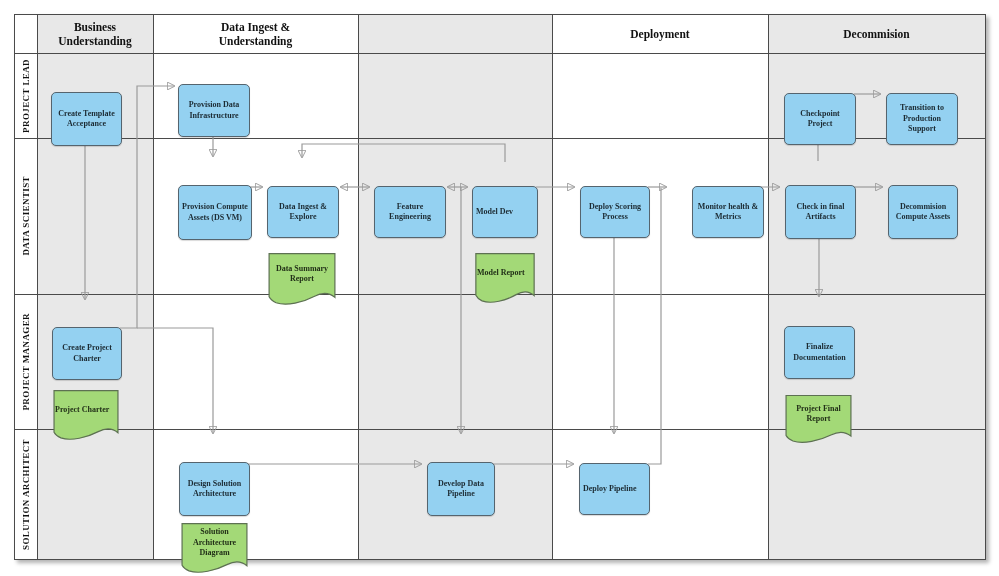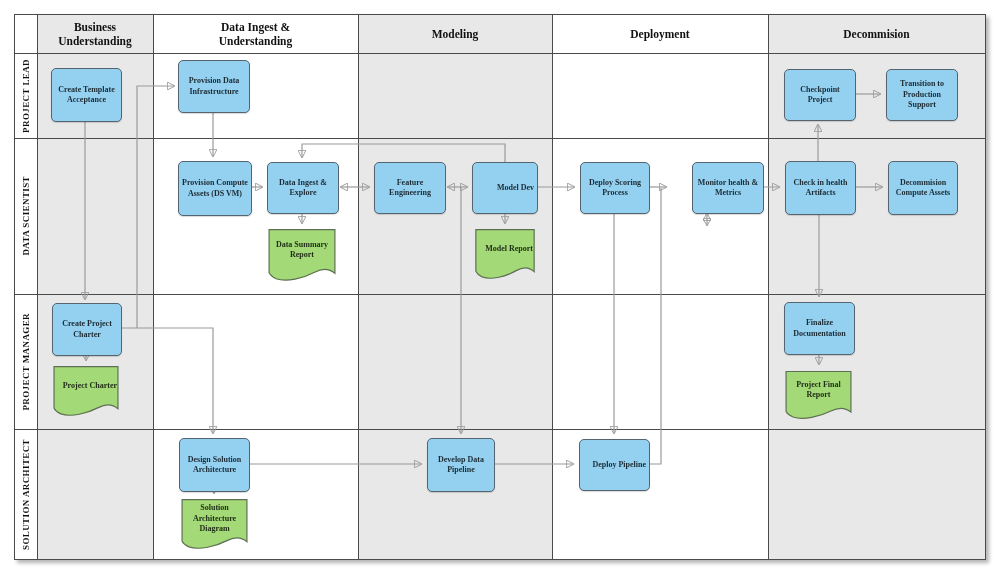--- a/index.html
+++ b/index.html
@@ -19,21 +19,21 @@
     font-size:11.5px;font-weight:bold;color:#111;text-align:center;white-space:pre-line;line-height:1.25;}
   .rolecell{position:absolute;left:0;width:22px;display:flex;align-items:center;justify-content:center;}
   .rolelabel{writing-mode:vertical-rl;transform:rotate(180deg);
     font-size:9px;font-weight:bold;color:#111;letter-spacing:.4px;white-space:nowrap;}
 
   
   .wires{position:absolute;left:0;top:0;z-index:2;pointer-events:none;}
   .wires path{fill:none;stroke:#9a9a9a;stroke-width:1.2px;}
 
   
-  .node{position:absolute;z-index:3;display:flex;align-items:center;justify-content:flex-end;}
+  .node{position:absolute;z-index:3;display:flex;align-items:center;justify-content:flex-start;margin-top:24px;}
   .nlabel{font-size:8px;font-weight:bold;color:#1c2b33;text-align:center;line-height:1.3;
     padding:2px 3px;position:relative;z-index:2;}
   .process{background:#94d1f1;border:1px solid #55646e;border-radius:5px;
     box-shadow:0 1px 1px rgba(0,0,0,.15);}
   .doc{background:transparent;border:none;}
   .doc .docshape{position:absolute;left:0;top:0;width:100%;height:100%;z-index:1;}
   .doc .docshape path{fill:#a3d977;stroke:#5d7152;stroke-width:1.2;vector-effect:non-scaling-stroke;}
   .doc .nlabel{padding-bottom:12px;color:#223018;}
   .para{background:transparent;}
   .paraskew{position:absolute;left:4px;right:4px;top:0;bottom:0;background:#a3d977;
@@ -60,21 +60,20 @@
     <div class="vline" style="left:753px"></div>
     <div class="hline" style="top:38px"></div>
     <div class="hline" style="top:123px"></div>
     <div class="hline" style="top:279px"></div>
     <div class="hline" style="top:414px"></div>
 
     <div class="phasehead" style="left:22px;width:116px">Business
 Understanding</div>
     <div class="phasehead" style="left:138px;width:205px">Data Ingest &amp;
 Understanding</div>
-    <div class="phasehead" style="left:343px;width:194px">Modeling</div>
     <div class="phasehead" style="left:537px;width:216px">Deployment</div>
     <div class="phasehead" style="left:753px;width:217px">Decommision</div>
 
     <div class="rolecell" style="top:38px;height:85px">
         <span class="rolelabel">PROJECT LEAD</span>
       </div>
     <div class="rolecell" style="top:123px;height:156px">
         <span class="rolelabel">DATA SCIENTIST</span>
       </div>
     <div class="rolecell" style="top:279px;height:135px">
@@ -156,21 +155,21 @@
       </svg>
     <span class="nlabel">Model Report</span>
     </div>
   <div class="node process" style="left:580px;top:162px;width:68px;height:50px">
     <span class="nlabel">Deploy Scoring Process</span>
     </div>
   <div class="node process" style="left:692px;top:162px;width:70px;height:50px">
     <span class="nlabel">Monitor health &amp; Metrics</span>
     </div>
   <div class="node process" style="left:785px;top:161px;width:69px;height:52px">
-    <span class="nlabel">Check in health Artifacts</span>
+    <span class="nlabel">Check in final Artifacts</span>
     </div>
   <div class="node process" style="left:888px;top:161px;width:68px;height:52px">
     <span class="nlabel">Decommision Compute Assets</span>
     </div>
 
   <div class="node process" style="left:52px;top:303px;width:68px;height:51px">
     <span class="nlabel">Create Project Charter</span>
     </div>
   <div class="node doc" style="left:52px;top:365px;width:68px;height:52px">
     <svg class="docshape" viewBox="0 0 100 100" preserveAspectRatio="none">

